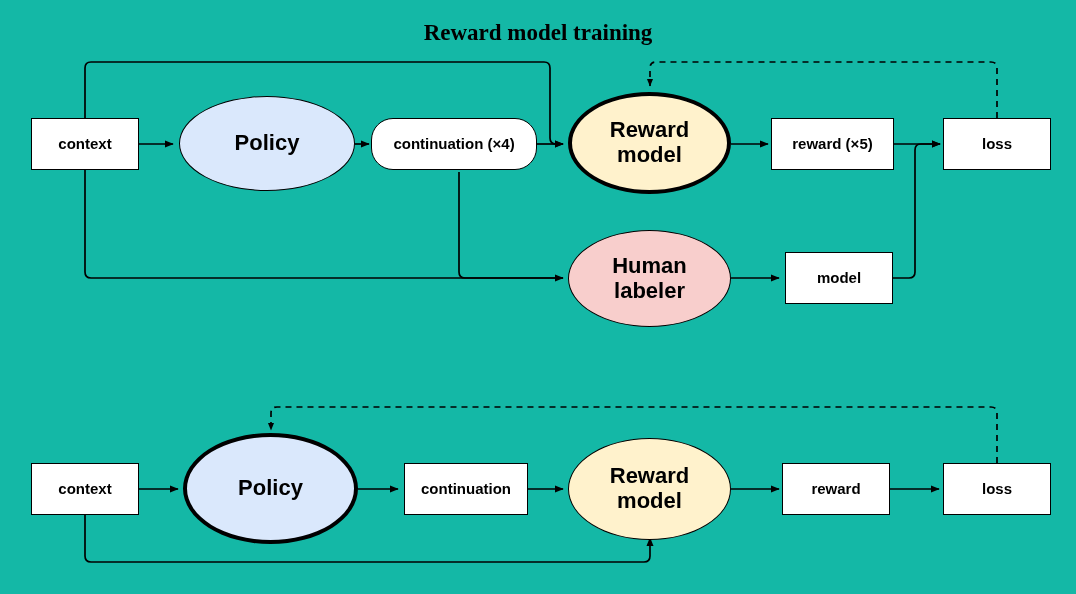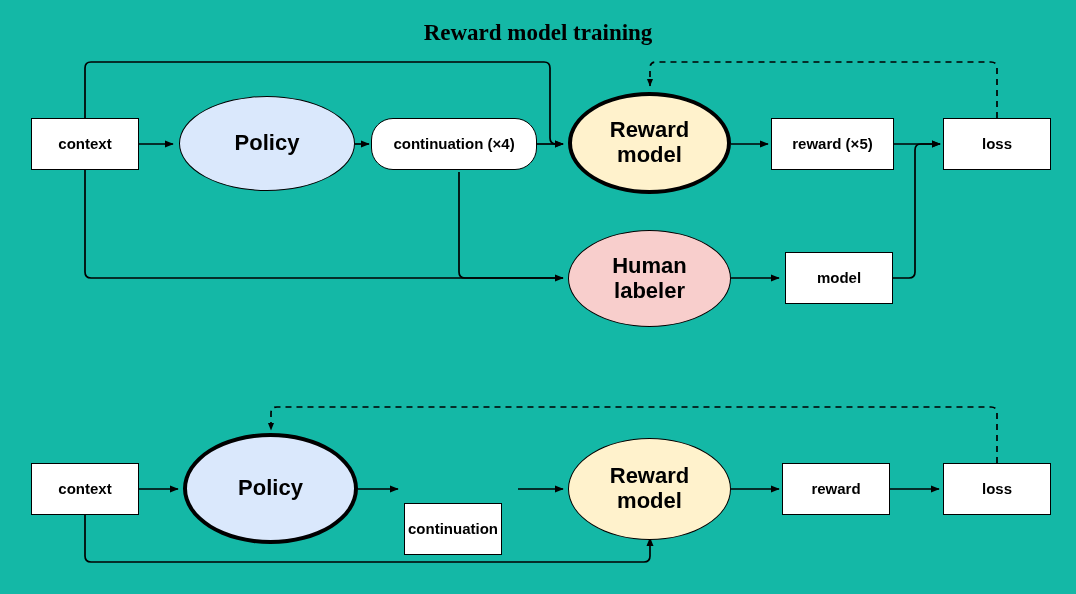--- a/index.html
+++ b/index.html
@@ -130,21 +130,21 @@
   <div class="node ellipse thin" style="left:568px; top:230px; width:163px; height:97px; background:#f8cecc;">Human
 labeler</div>
 
   <div class="node rect" style="left:785px; top:252px; width:108px; height:52px;">model</div>
 
 
   <div class="node rect" style="left:31px; top:463px; width:108px; height:52px;">context</div>
 
   <div class="node ellipse thick" style="left:183px; top:433px; width:175px; height:111px; background:#dae8fc;">Policy</div>
 
-  <div class="node rect" style="left:404px; top:463px; width:98px; height:52px;margin-top:40px;">continuation</div>
+  <div class="node rect" style="left:404px; top:463px; width:124px; height:52px;">continuation</div>
 
   <div class="node ellipse thin" style="left:568px; top:438px; width:163px; height:102px; background:#fff2cc;">Reward
 model</div>
 
   <div class="node rect" style="left:782px; top:463px; width:108px; height:52px;">reward</div>
 
   <div class="node rect" style="left:943px; top:463px; width:108px; height:52px;">loss</div>
 
 </div>
 

